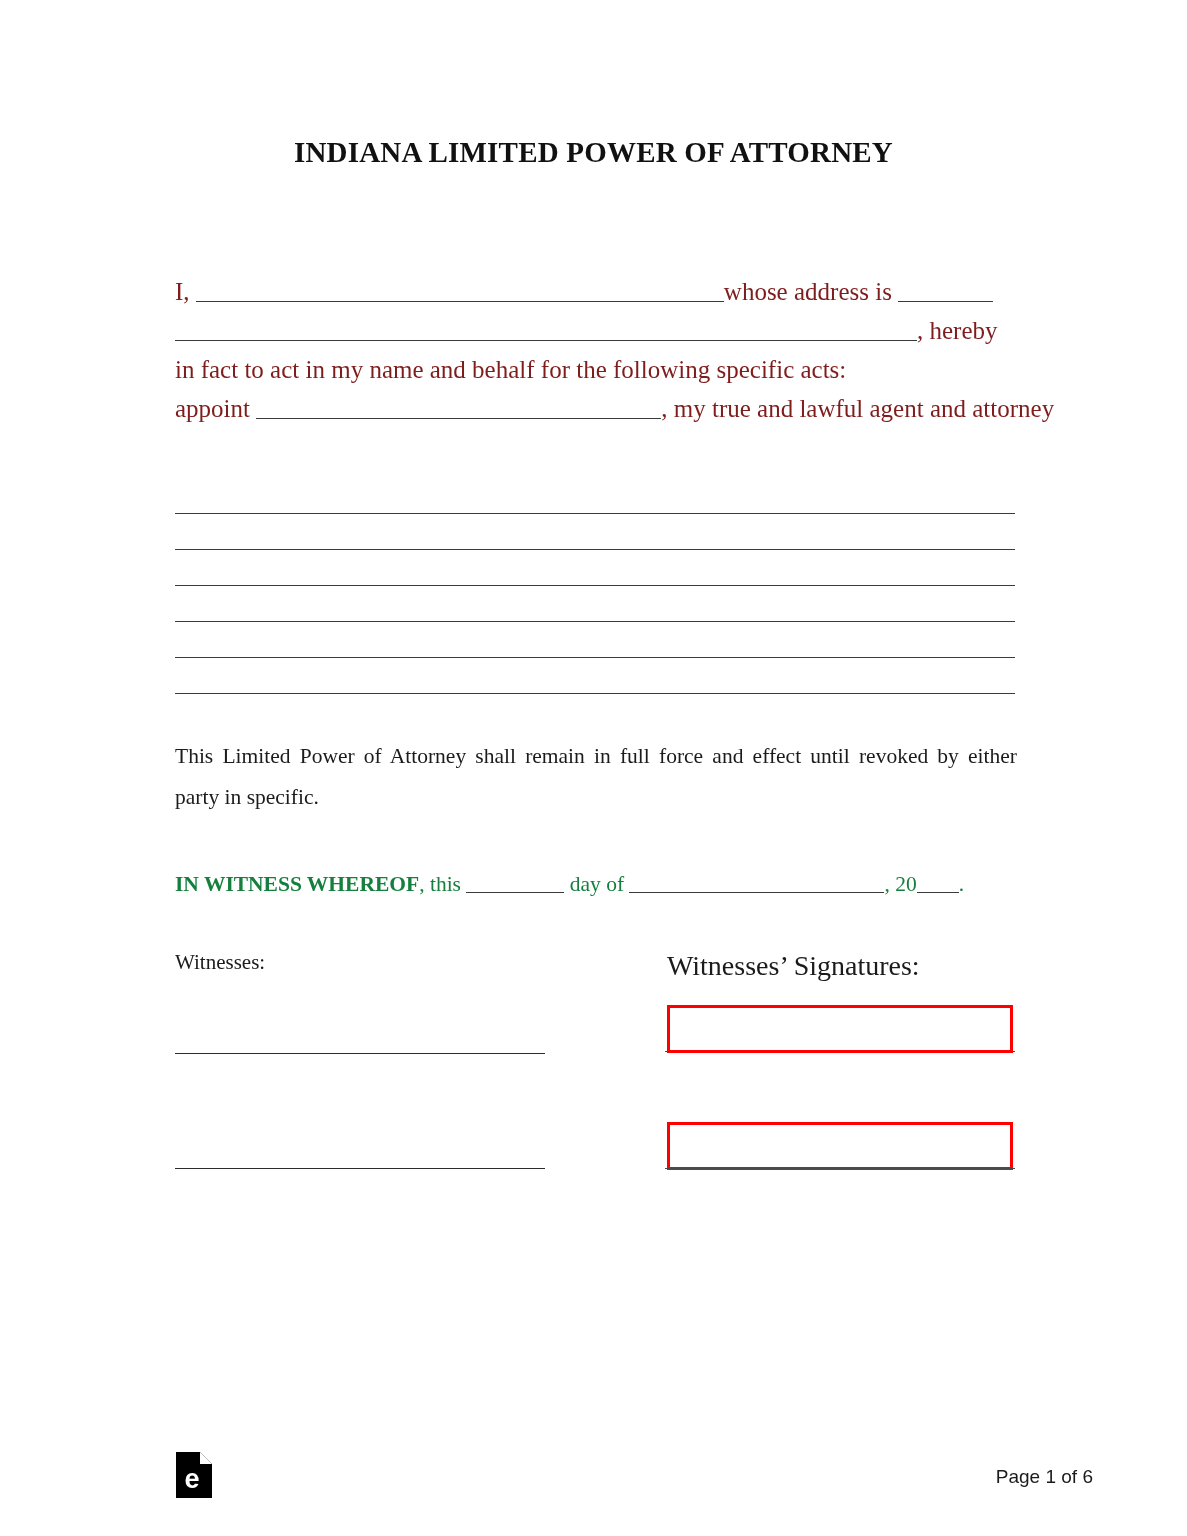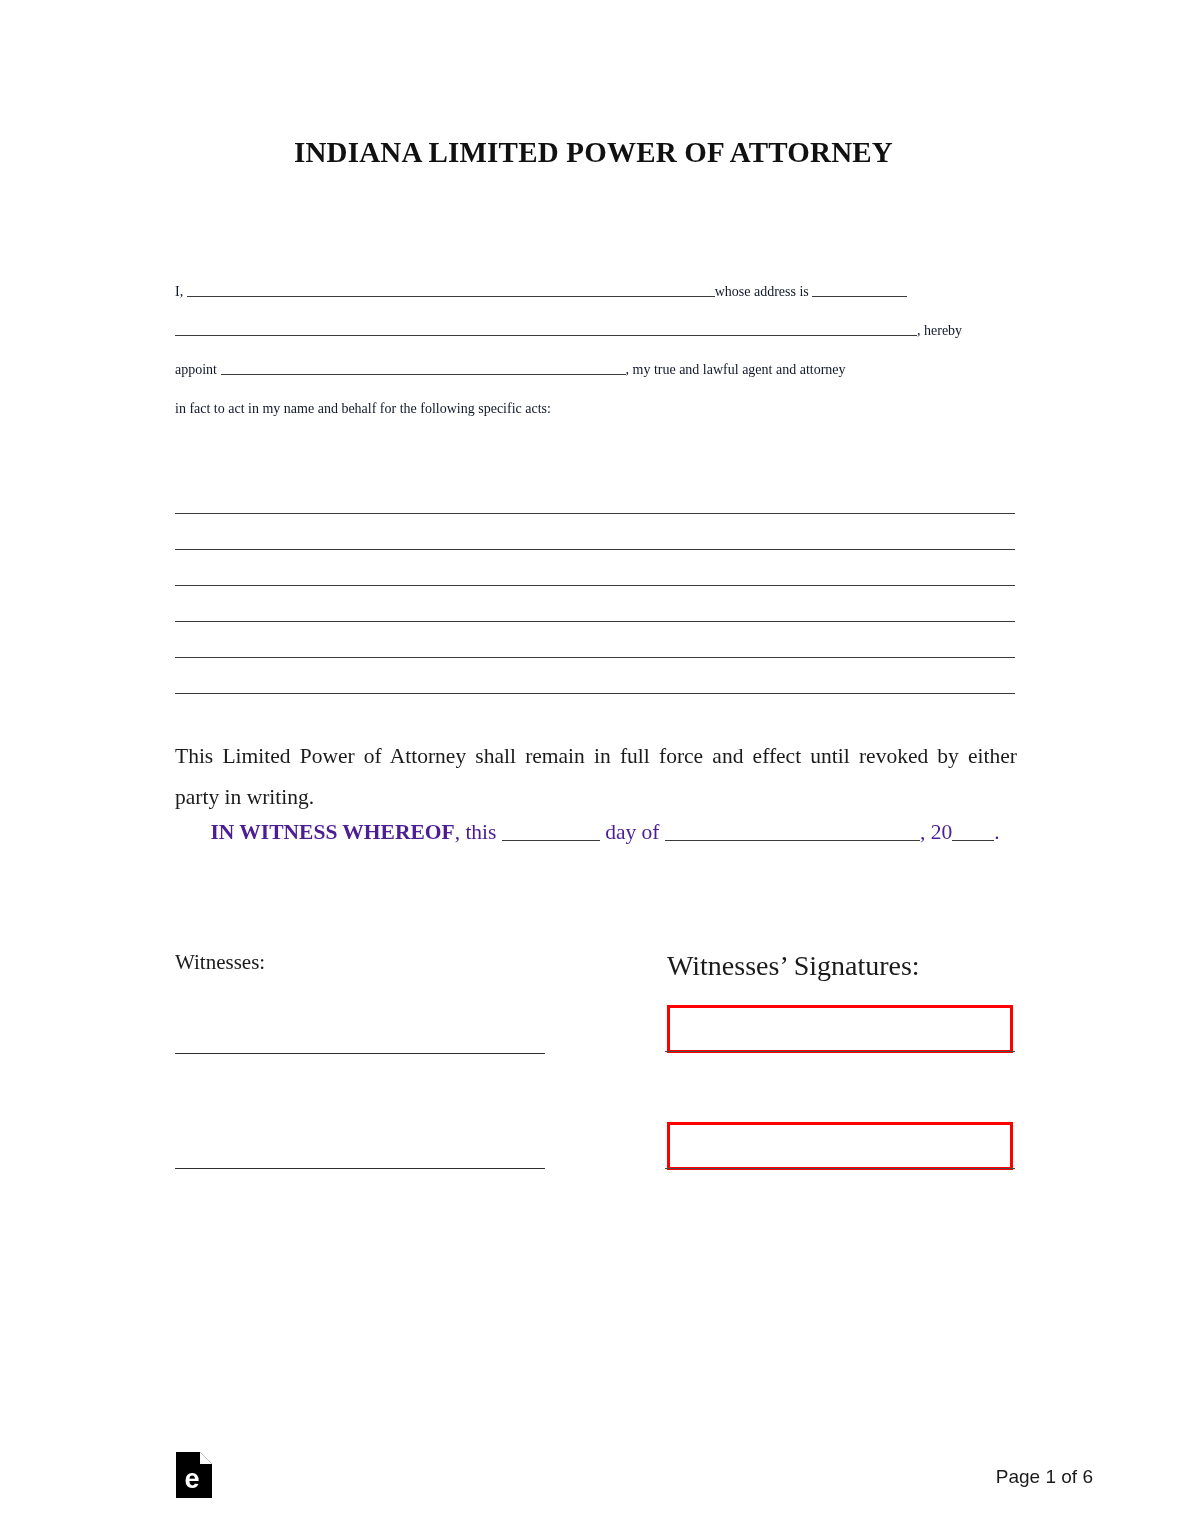--- a/index.html
+++ b/index.html
@@ -29,23 +29,23 @@
     letter-spacing: 0.2px;
     color: #111111;
   }
 
   
   .body-block {
     position: absolute;
     left: 175px;
     top: 272px;
     width: 840px;
-    font-size: 14px;
+    font-size: 25px;
     line-height: 39px;
-    color: #0f172a;
+    color: #7f1d1d;
   }
 
   .para-line {
     white-space: nowrap;
   }
 
   .fill {
     display: inline-block;
     border-bottom: 1.6px solid #3a3a3a;
     vertical-align: baseline;
@@ -81,26 +81,25 @@
     font-size: 21.5px;
     line-height: 41px;
     color: #1b1b1b;
   }
   .clause .l1 { text-align: justify; text-align-last: justify; white-space: nowrap; }
 
   
   .witness-whereof {
     position: absolute;
     left: 175px;
-    top: 820px;
+    top: 872px;
     width: 860px;
     font-size: 21.5px;
     white-space: nowrap;
-    color: #4c1d95;
-    text-align: center;
+    color: #15803d;
   }
   .witness-whereof b { font-weight: bold; }
 
   
   .wit-head-left {
     position: absolute;
     left: 175px;
     top: 950px;
     font-size: 21px;
     color: #1b1b1b;
@@ -176,40 +175,40 @@
     <div class="para-line">
       <span>I,</span>
       <span class="fill fill-name"></span><span>whose address is</span>
       <span class="fill fill-addr1"></span>
     </div>
 
     <div class="para-line">
       <span class="fill fill-addr2"></span><span>,  hereby</span>
     </div>
 
+    <div class="para-line">in fact to act in my name and behalf for the following specific acts:</div>
+
     <div class="para-line">
       <span>appoint</span>
       <span class="fill fill-agent"></span><span>, my true and lawful agent and attorney</span>
     </div>
-
-    <div class="para-line">in fact to act in my name and behalf for the following specific acts:</div>
   </div>
 
   <div class="act-lines">
     <div class="act-line"></div>
     <div class="act-line"></div>
     <div class="act-line"></div>
     <div class="act-line"></div>
     <div class="act-line"></div>
     <div class="act-line"></div>
   </div>
 
   <div class="clause">
     <div class="l1">This Limited Power of Attorney shall remain in full force and effect until revoked by either</div>
-    <div>party in writing.</div>
+    <div>party in specific.</div>
   </div>
 
   <div class="witness-whereof">
     <b>IN WITNESS WHEREOF</b><span>, this</span>
     <span class="fill fill-day"></span>
     <span>day of</span>
     <span class="fill fill-month"></span><span>, 20</span><span class="fill fill-year"></span><span>.</span>
   </div>
 
   <div class="wit-head-left">Witnesses:</div>

